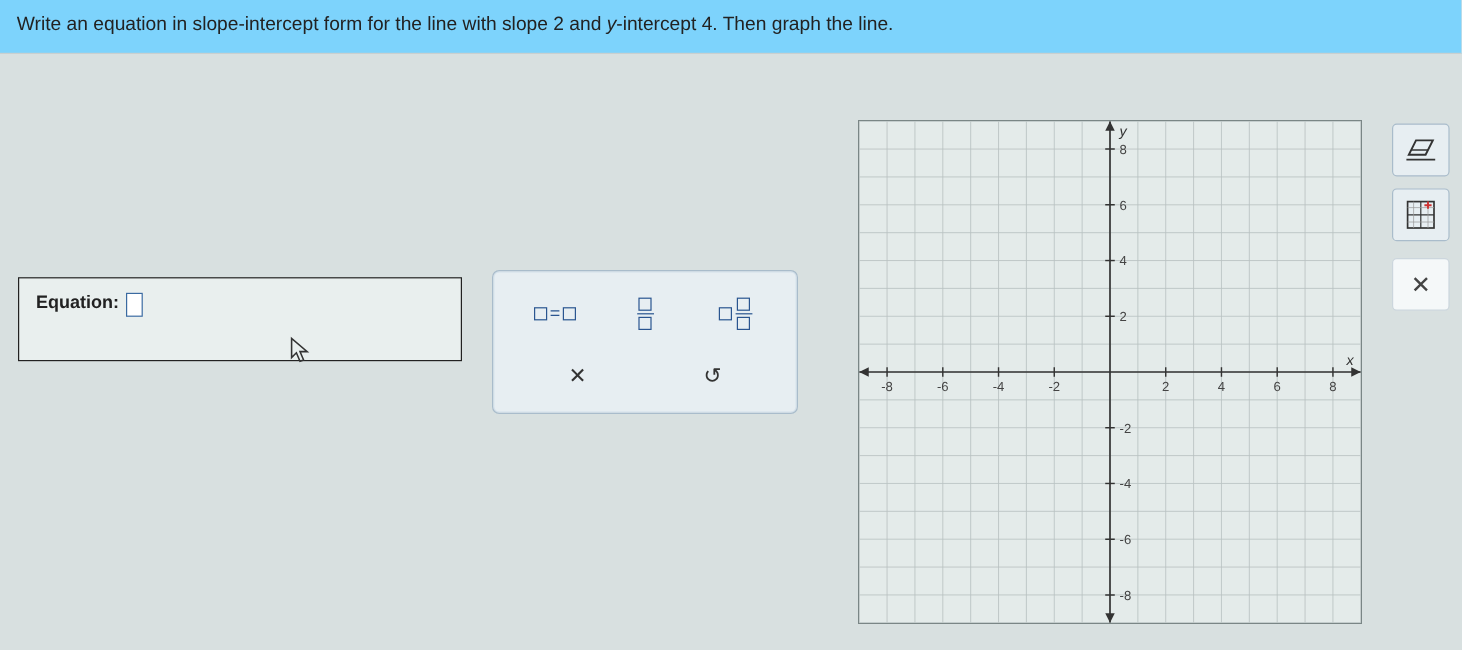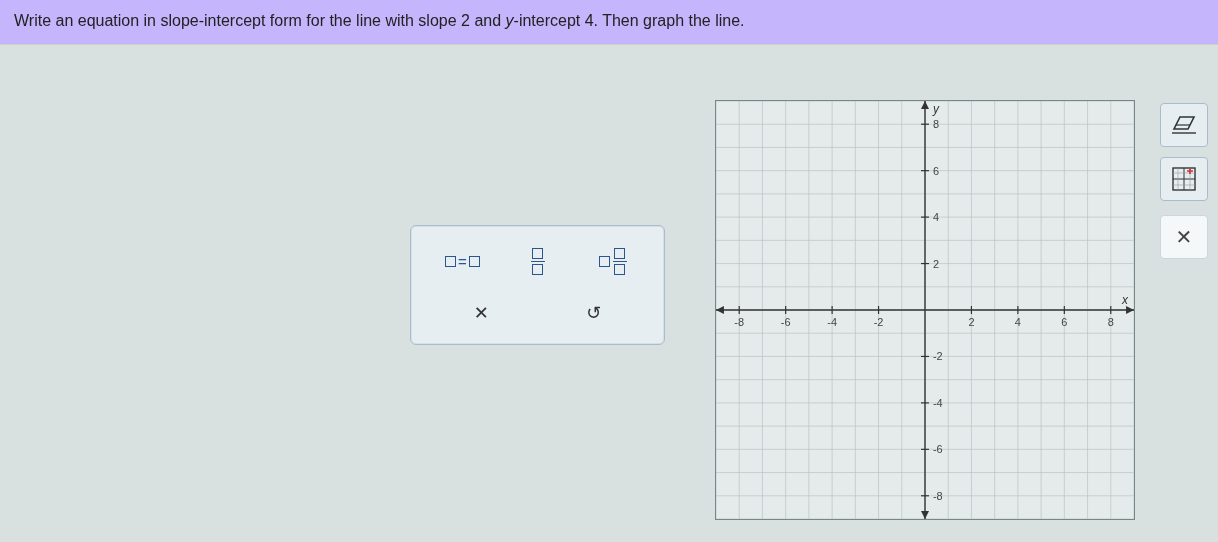--- a/index.html
+++ b/index.html
@@ -7,21 +7,21 @@
     width: 1218px;
     height: 542px;
     background: #d8e0e0;
     font-family: Verdana, Arial, sans-serif;
     font-size: 15px;
     color: #222;
     position: relative;
     overflow: hidden;
   }
   .question-bar {
-    background: #c4b5fd;
+    background: #7dd3fc;
     padding: 12px 14px 14px;
     border-bottom: 1px solid #c9d0d0;
   }
   .question-bar span { font-size: 16px; }
   .work-area {
     position: relative;
     width: 100%;
     height: calc(100% - 48px);
   }
   .equation-box {
@@ -143,20 +143,27 @@
 </style>
 </head>
 <body>
 
 <div class="question-bar">
   <span>Write an equation in slope-intercept form for the line with slope </span><span>2</span><span> and </span><i><span>y</span></i><span>-intercept </span><span>4</span><span>. Then graph the line.</span>
 </div>
 
 <div class="work-area">
 
+  <div class="equation-box">
+    <label>Equation:</label>
+    <span class="eq-input" title=""></span>
+    <svg class="cursor-arrow" width="20" height="24" viewBox="0 0 20 24">
+      <path d="M2 2 L2 18 L6 14 L9 21 L12 20 L9 13 L15 13 Z" fill="none" stroke="#333" stroke-width="1.3"></path>
+    </svg>
+  </div>
 
   <div class="tool-panel">
     <div class="tool-row1">
       <div class="tool-btn" title="equation">
         <span class="placeholder-box"></span>
           <span style="color:#2a5590;margin:0 2px;">=</span>
           <span class="placeholder-box"></span>
       </div>
       <div class="tool-btn" title="fraction">
         <span class="frac">

